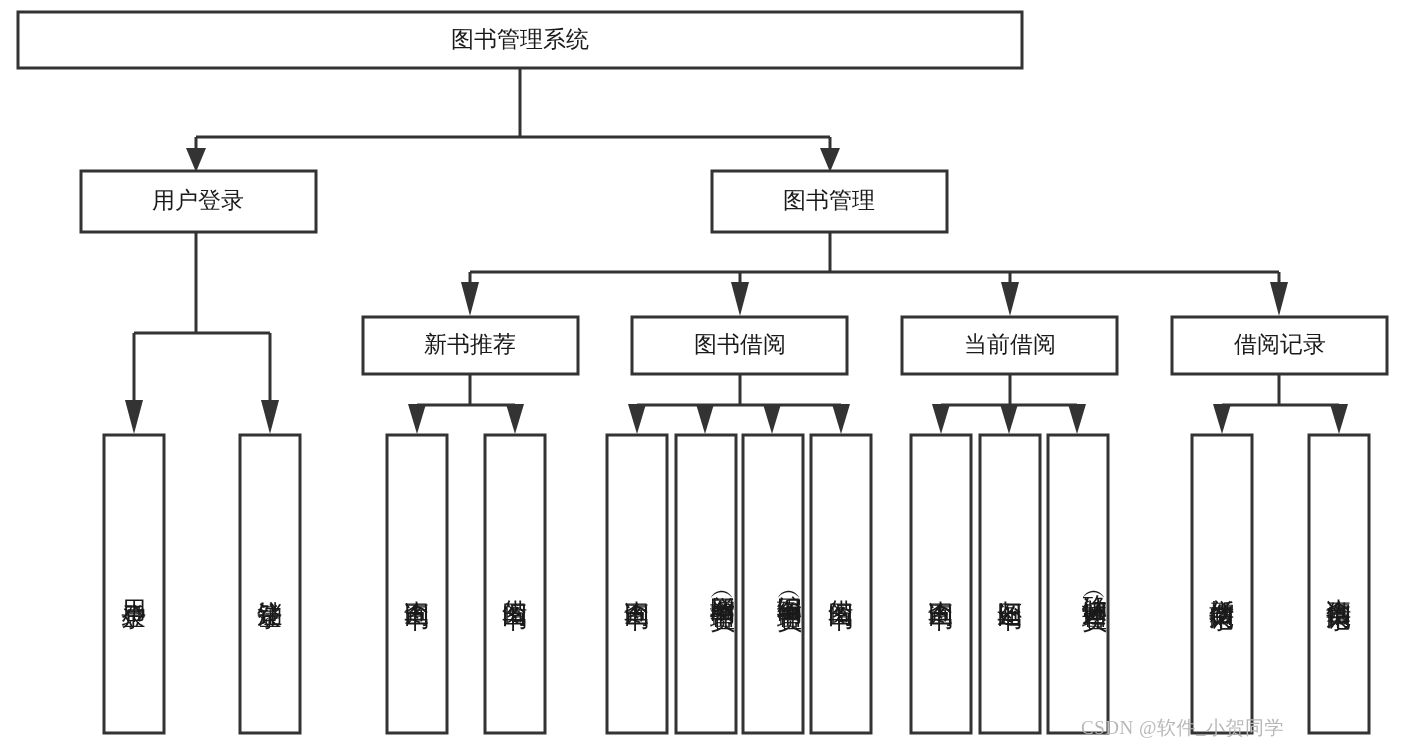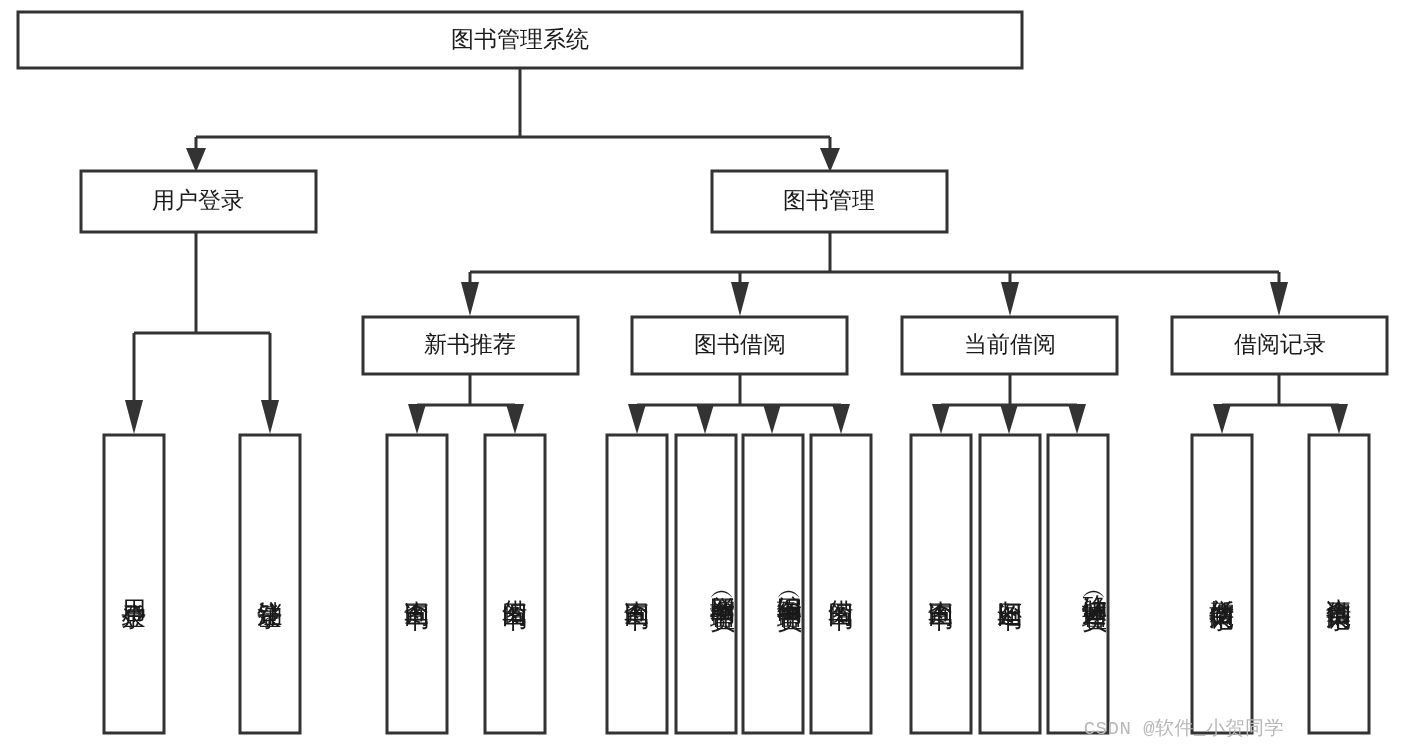--- a/index.html
+++ b/index.html
@@ -61,21 +61,21 @@
     align-items: center;
     justify-content: center;
     text-align: center;
     white-space: nowrap;
     pointer-events: none;
   }
   .watermark {
     position: absolute;
     right: 8px;
     bottom: 6px;
-    font-family: Liberation Mono, monospace;
+    font-family: Liberation Serif, serif;
     font-size: 19px;
     color: #b8b8b8;
     letter-spacing: 0.5px;
     white-space: nowrap;
   }
 </style>
 </head>
 <body>
 
 <div id="diagram-root">

